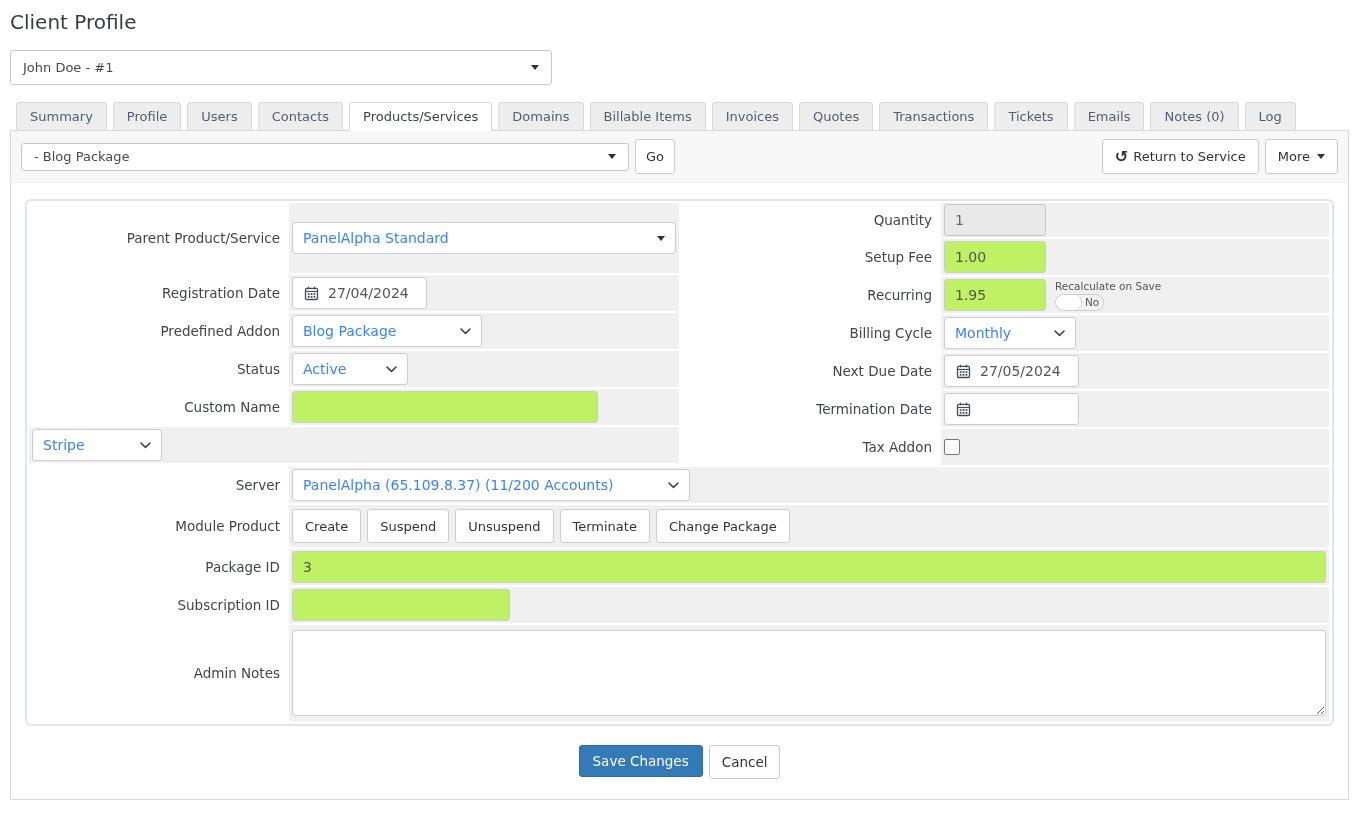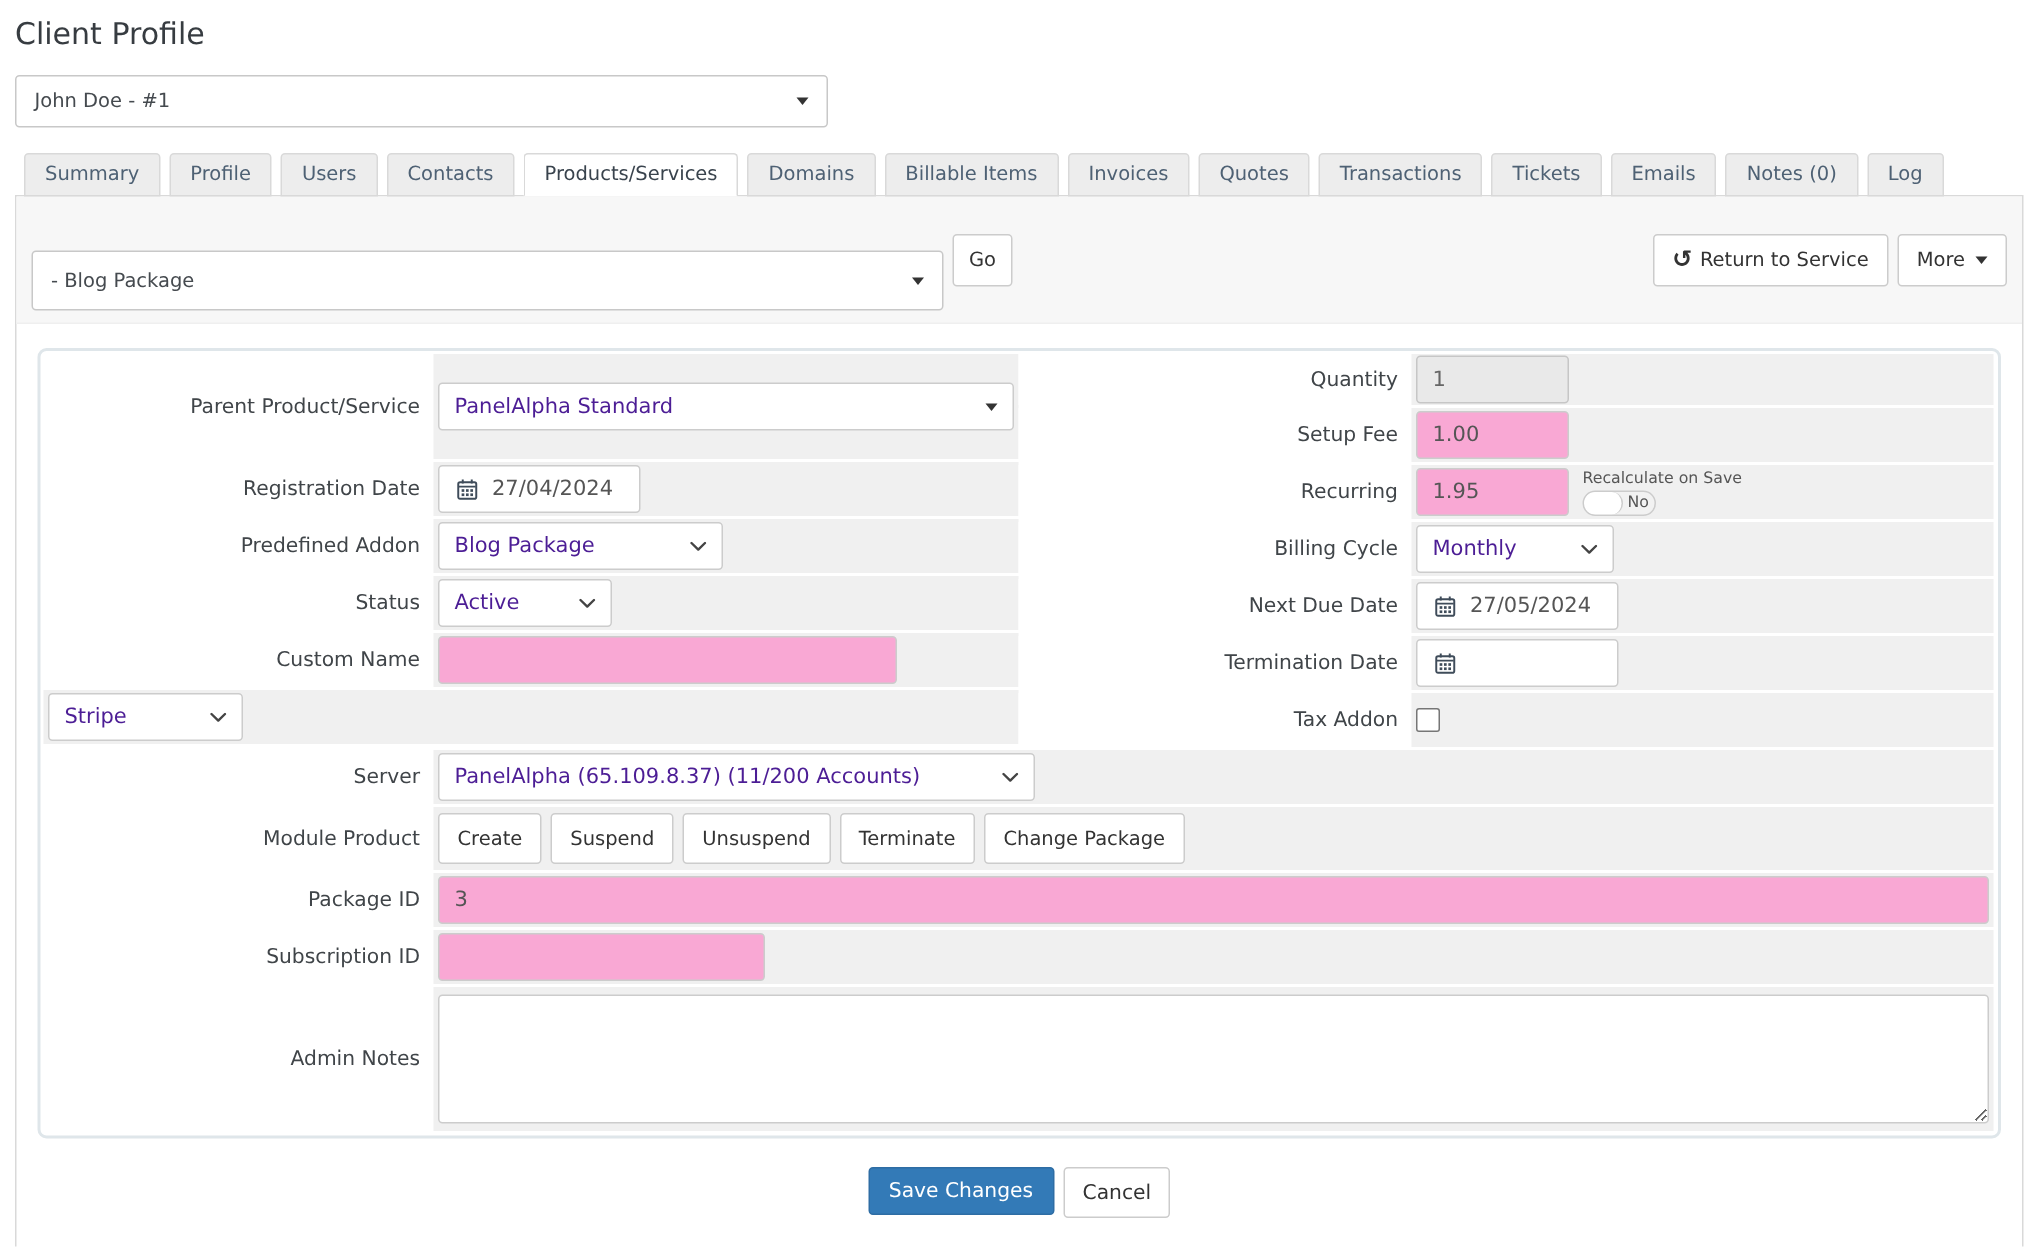--- a/index.html
+++ b/index.html
@@ -23,21 +23,21 @@
   
   .tabs { display:flex; gap:6px; padding-left:6px; position:relative; z-index:2; margin-bottom:-1px; }
   .tab { background:#ededed; border:1px solid #d9d9d9; border-radius:3px 3px 0 0;
          padding:6px 13px 6px; font-size:13px; color:#4e6174; cursor:pointer; white-space:nowrap; }
   .tab.active { background:#fff; border-bottom-color:#fff; color:#39434d; }
 
   
   .panel { border:1px solid #d9d9d9; background:#fff; position:relative; z-index:1; }
   .toolbar { background:#f7f7f7; border-bottom:1px solid #efefef; padding:8px 10px;
              display:flex; align-items:center; }
-  .toolbar-sel { width:608px; height:40px;margin-top:28px; }
+  .toolbar-sel { width:608px; height:28px; }
   .btn { background:#fff; border:1px solid #ccc; border-radius:3px; color:#333;
          font-size:13px; height:35px; padding:16px 12px; display:inline-flex;
          align-items:center; justify-content:center; cursor:pointer; font-family:inherit; }
   .go-btn { width:40px; margin-left:6px; }
   .toolbar-spacer { flex:1; }
   .ret-icon { font-size:16px; line-height:1; margin-right:5px; color:#333; font-weight:bold; }
   .more-btn .caret { margin-left:7px; }
   .tb-right { display:flex; gap:6px; }
 
   
@@ -51,28 +51,28 @@
   .ffield { flex:1; background:#f0f0f0; display:flex; align-items:center; padding:0 3px; }
   .two-col { display:flex; align-items:flex-start; margin-bottom:2px; }
   .col-left { width:650px; }
   .col-right { flex:1; }
   .col-left .frow:last-child, .col-right .frow:last-child { margin-bottom:0; }
   .col-right .flabel { width:262px; }
 
   .h70 { height:70px; } .h36 { height:36px; } .h34 { height:34px; }
   .h42 { height:42px; } .h96 { height:96px; }
 
-  .tinput { height:32px; border:1px solid #ccc; border-radius:3px; background:#f9a8d4;
+  .tinput { height:32px; border:1px solid #ccc; border-radius:3px; background:#bef264;
             font-family:inherit; font-size:14px; color:#555; padding:0 10px; outline:none; }
   .tinput:disabled { background:#e9e9e9; border-color:#c6c6c6; color:#666; }
   .full { width:100%; }
 
   .selbox { background:#fff; border:1px solid #ccc; border-radius:3px; height:32px;
             display:flex; align-items:center; justify-content:space-between;
-            padding:0 10px; font-size:14px; color:#4c1d95; cursor:pointer; }
+            padding:0 10px; font-size:14px; color:#3b82f6; cursor:pointer; }
   .chev { flex:0 0 auto; margin-left:8px; }
 
   .datebox { background:#fff; border:1px solid #ccc; border-radius:3px; height:32px;
              display:flex; align-items:center; gap:9px; padding:0 11px; width:135px;
              font-size:14px; color:#555; cursor:pointer; }
 
   .cmd-btn { height:33px; font-size:13px; margin-right:6px; }
 
   .recalc { margin-left:9px; display:flex; flex-direction:column; justify-content:center; }
   .recalc-label { font-size:10.5px; color:#555; margin-bottom:2px; }

